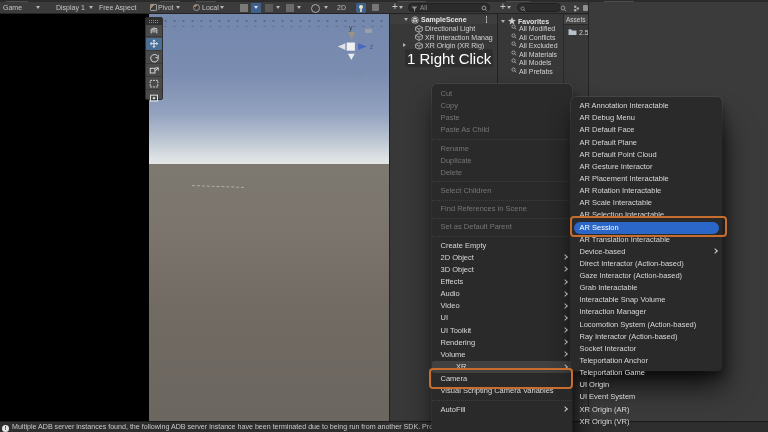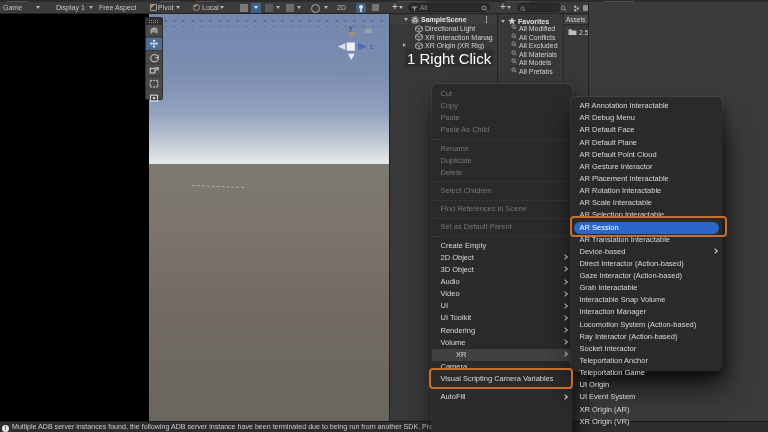--- a/index.html
+++ b/index.html
@@ -296,20 +296,21 @@
     <div class="msep"></div>
     <div class="mi dis">Select Children</div>
     <div class="msep"></div>
     <div class="mi dis">Find References in Scene</div>
     <div class="msep"></div>
     <div class="mi dis">Set as Default Parent</div>
     <div class="msep"></div>
     <div class="mi">Create Empty</div>
     <div class="mi">2D Object<span class="sarr"></span></div>
     <div class="mi">3D Object<span class="sarr"></span></div>
+    <div class="mi">Effects<span class="sarr"></span></div>
     <div class="mi">Audio<span class="sarr"></span></div>
     <div class="mi">Video<span class="sarr"></span></div>
     <div class="mi">UI<span class="sarr"></span></div>
     <div class="mi">UI Toolkit<span class="sarr"></span></div>
     <div class="mi">Rendering<span class="sarr"></span></div>
     <div class="mi">Volume<span class="sarr"></span></div>
     <div class="mi" id="xrrow">XR<span class="sarr"></span></div>
     <div class="mi">Camera</div>
     <div class="mi">Visual Scripting Camera Variables</div>
     <div class="msep"></div>

